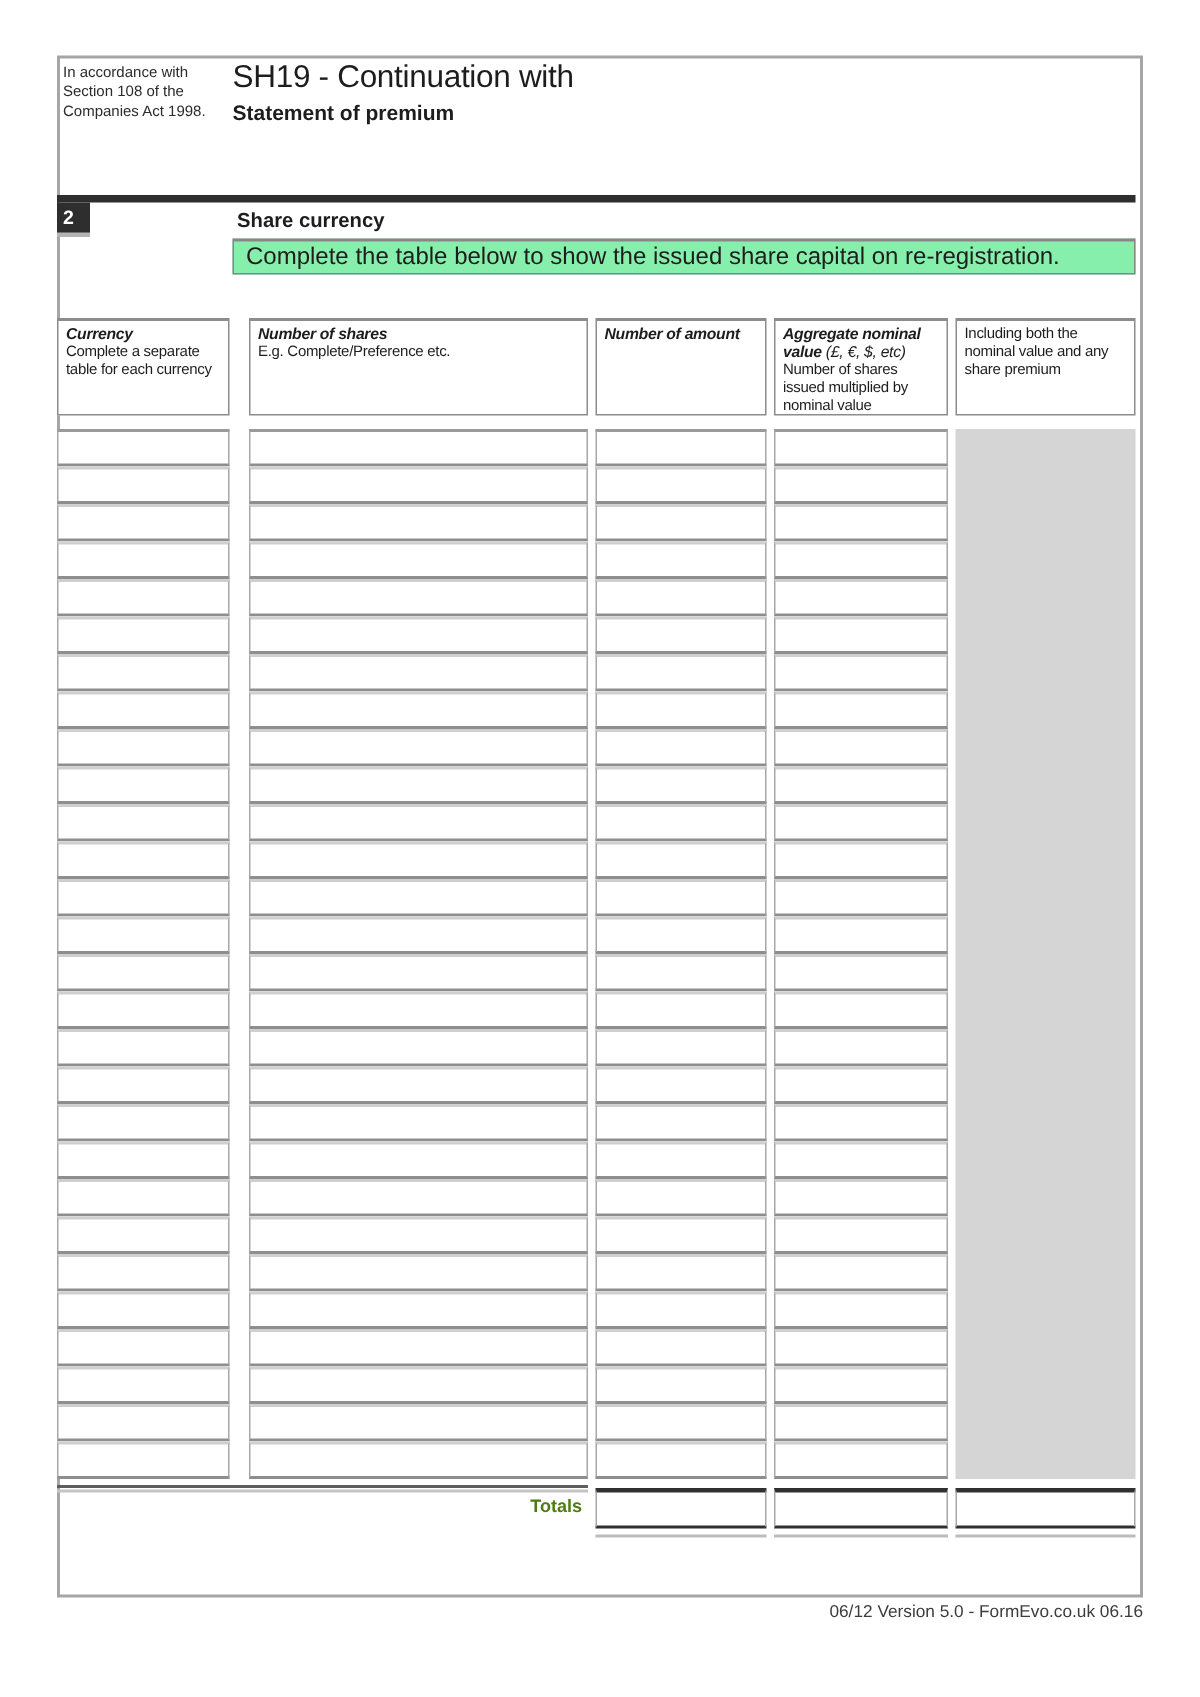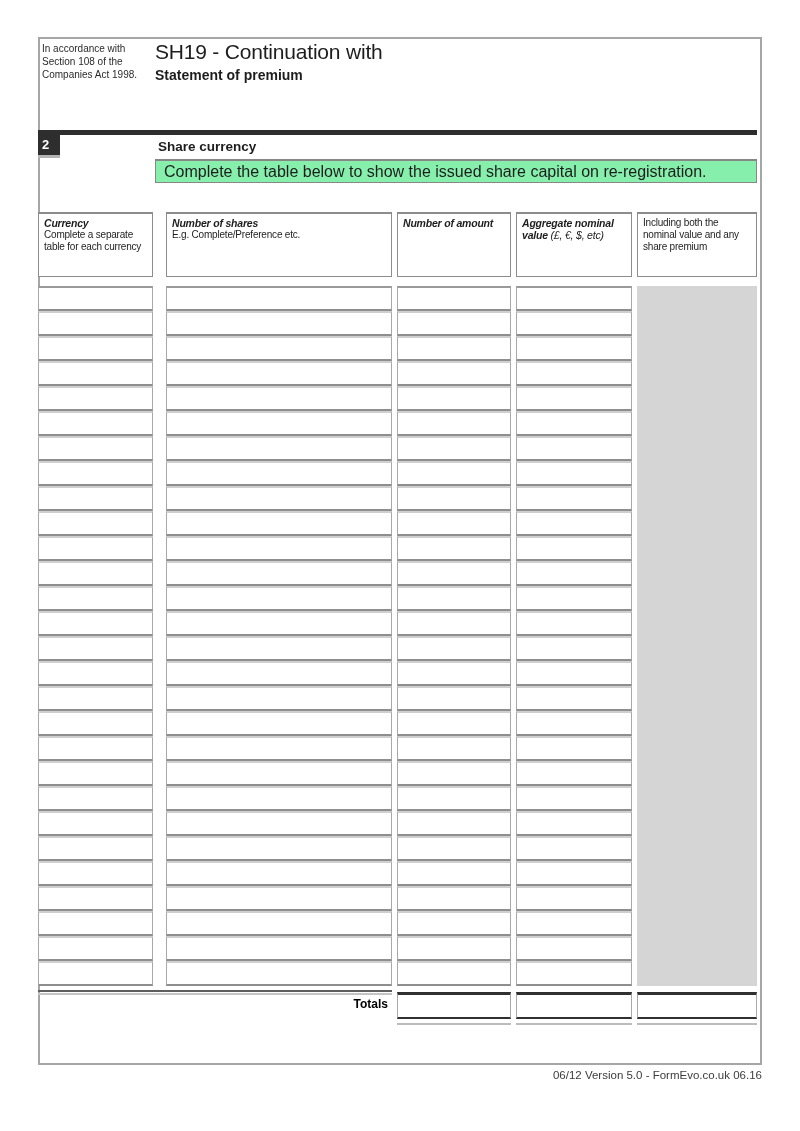--- a/index.html
+++ b/index.html
@@ -63,21 +63,21 @@
     font-size:11px; padding:2px 4px; color:#1d1d1d;
   }
   .cell.first-row { border-top:2px solid #9a9a9a; }
 
   
   .shade { left:637px; top:286px; width:120px; height:700px; background:var(--shaded-area,#d5d5d5); }
 
   
   .rule-dark  { left:38px; top:990px; width:354px; height:2px; background:#5e5e5e; }
   .rule-light { left:38px; top:993px; width:354px; height:2px; background:#c4c4c4; }
-  .totals-label { left:166px; top:997px; width:222px; text-align:right; font-size:12px; font-weight:bold; color:#000000; }
+  .totals-label { left:166px; top:997px; width:222px; text-align:right; font-size:12px; font-weight:bold; color:#4d7c0f; }
   .total-box {
     top:992px; height:27px; box-sizing:border-box; background:#fff;
     border-left:1px solid #a8a8a8; border-right:1px solid #a8a8a8;
     border-top:3px solid #303030; border-bottom:2px solid #303030;
     font-size:11px; padding:3px 4px; color:#1d1d1d;
   }
   .total-underline { top:1023px; height:2px; background:#bcbcbc; }
 
   .footer { right:38px; top:1069px; font-size:11.5px; color:#3c3c3c; }
 </style>
@@ -108,20 +108,21 @@
 </div>
 <div class="abs th c2">
   <div class="lbl">Number of shares</div>
   <div class="note">E.g. Complete/Preference etc.</div>
 </div>
 <div class="abs th c3">
   <div class="lbl">Number of amount</div>
 </div>
 <div class="abs th c4">
   <div class="lbl"><span>Aggregate nominal value</span><span class="reg"> (£, €, $, etc)</span></div>
+  <div class="note">Number of shares issued multiplied by nominal value</div>
 </div>
 <div class="abs th c5">
   <div class="note">Including both the nominal value and any share premium</div>
 </div>
 
 <div class="abs shade"></div>
 
 <div id="grid">
     <div class="cell first-row" style="left: 38px; top: 286px; width: 115px;"></div>
     <div class="cell first-row" style="left: 166px; top: 286px; width: 226px;"></div>

